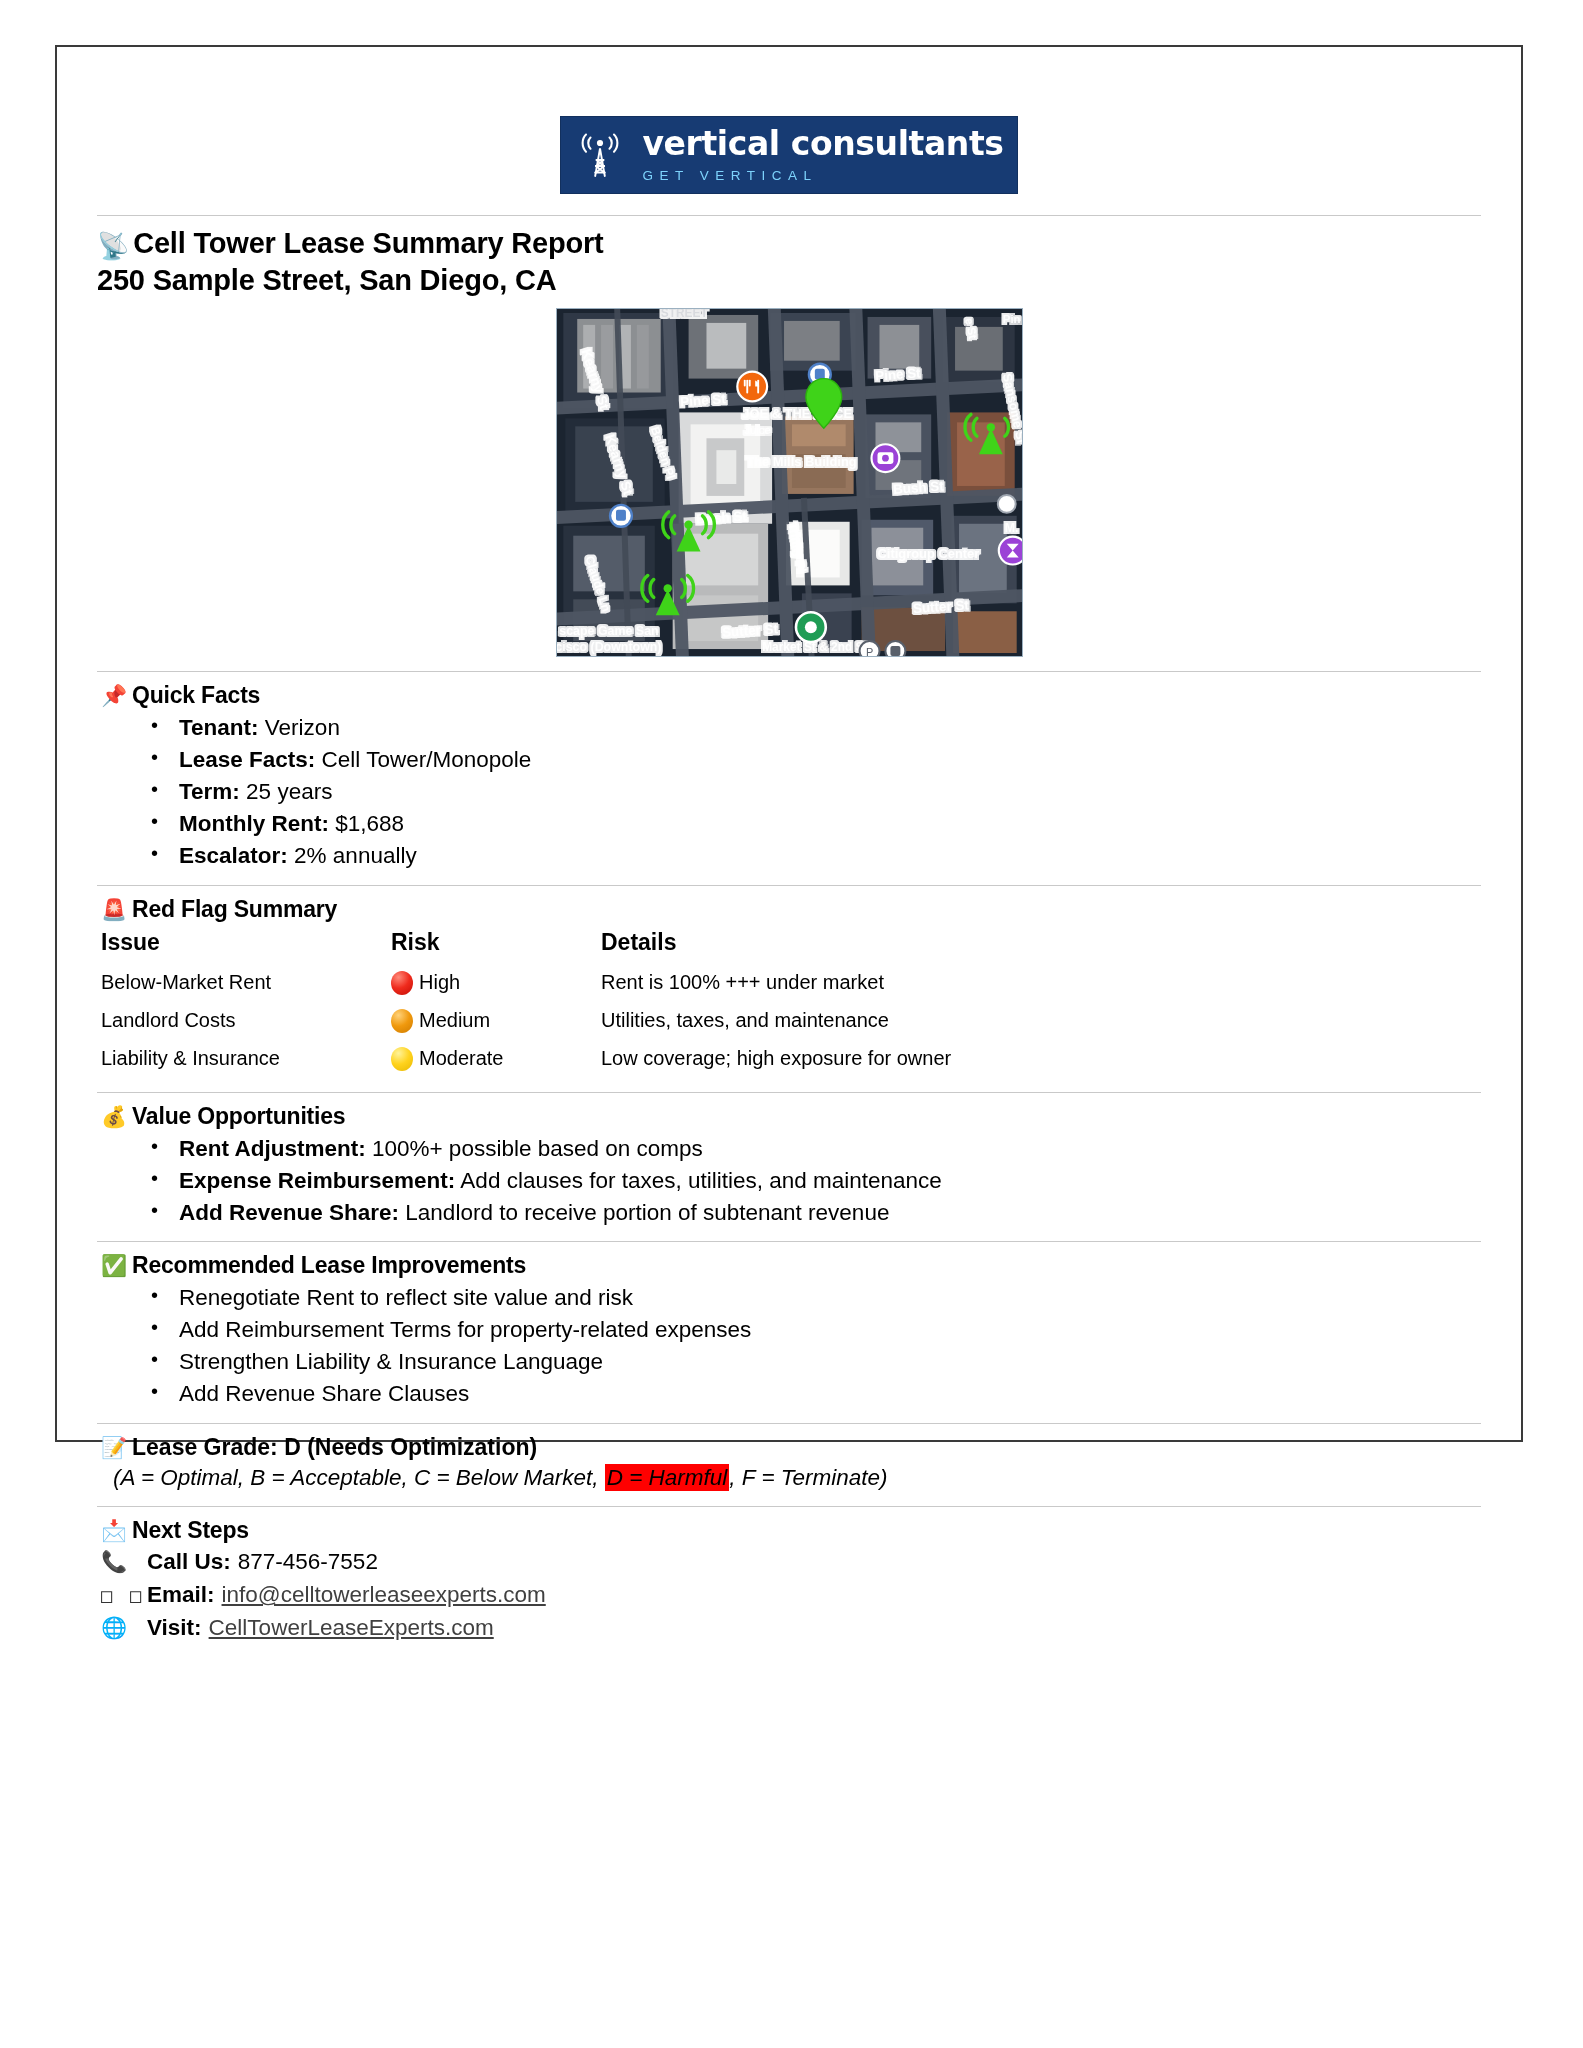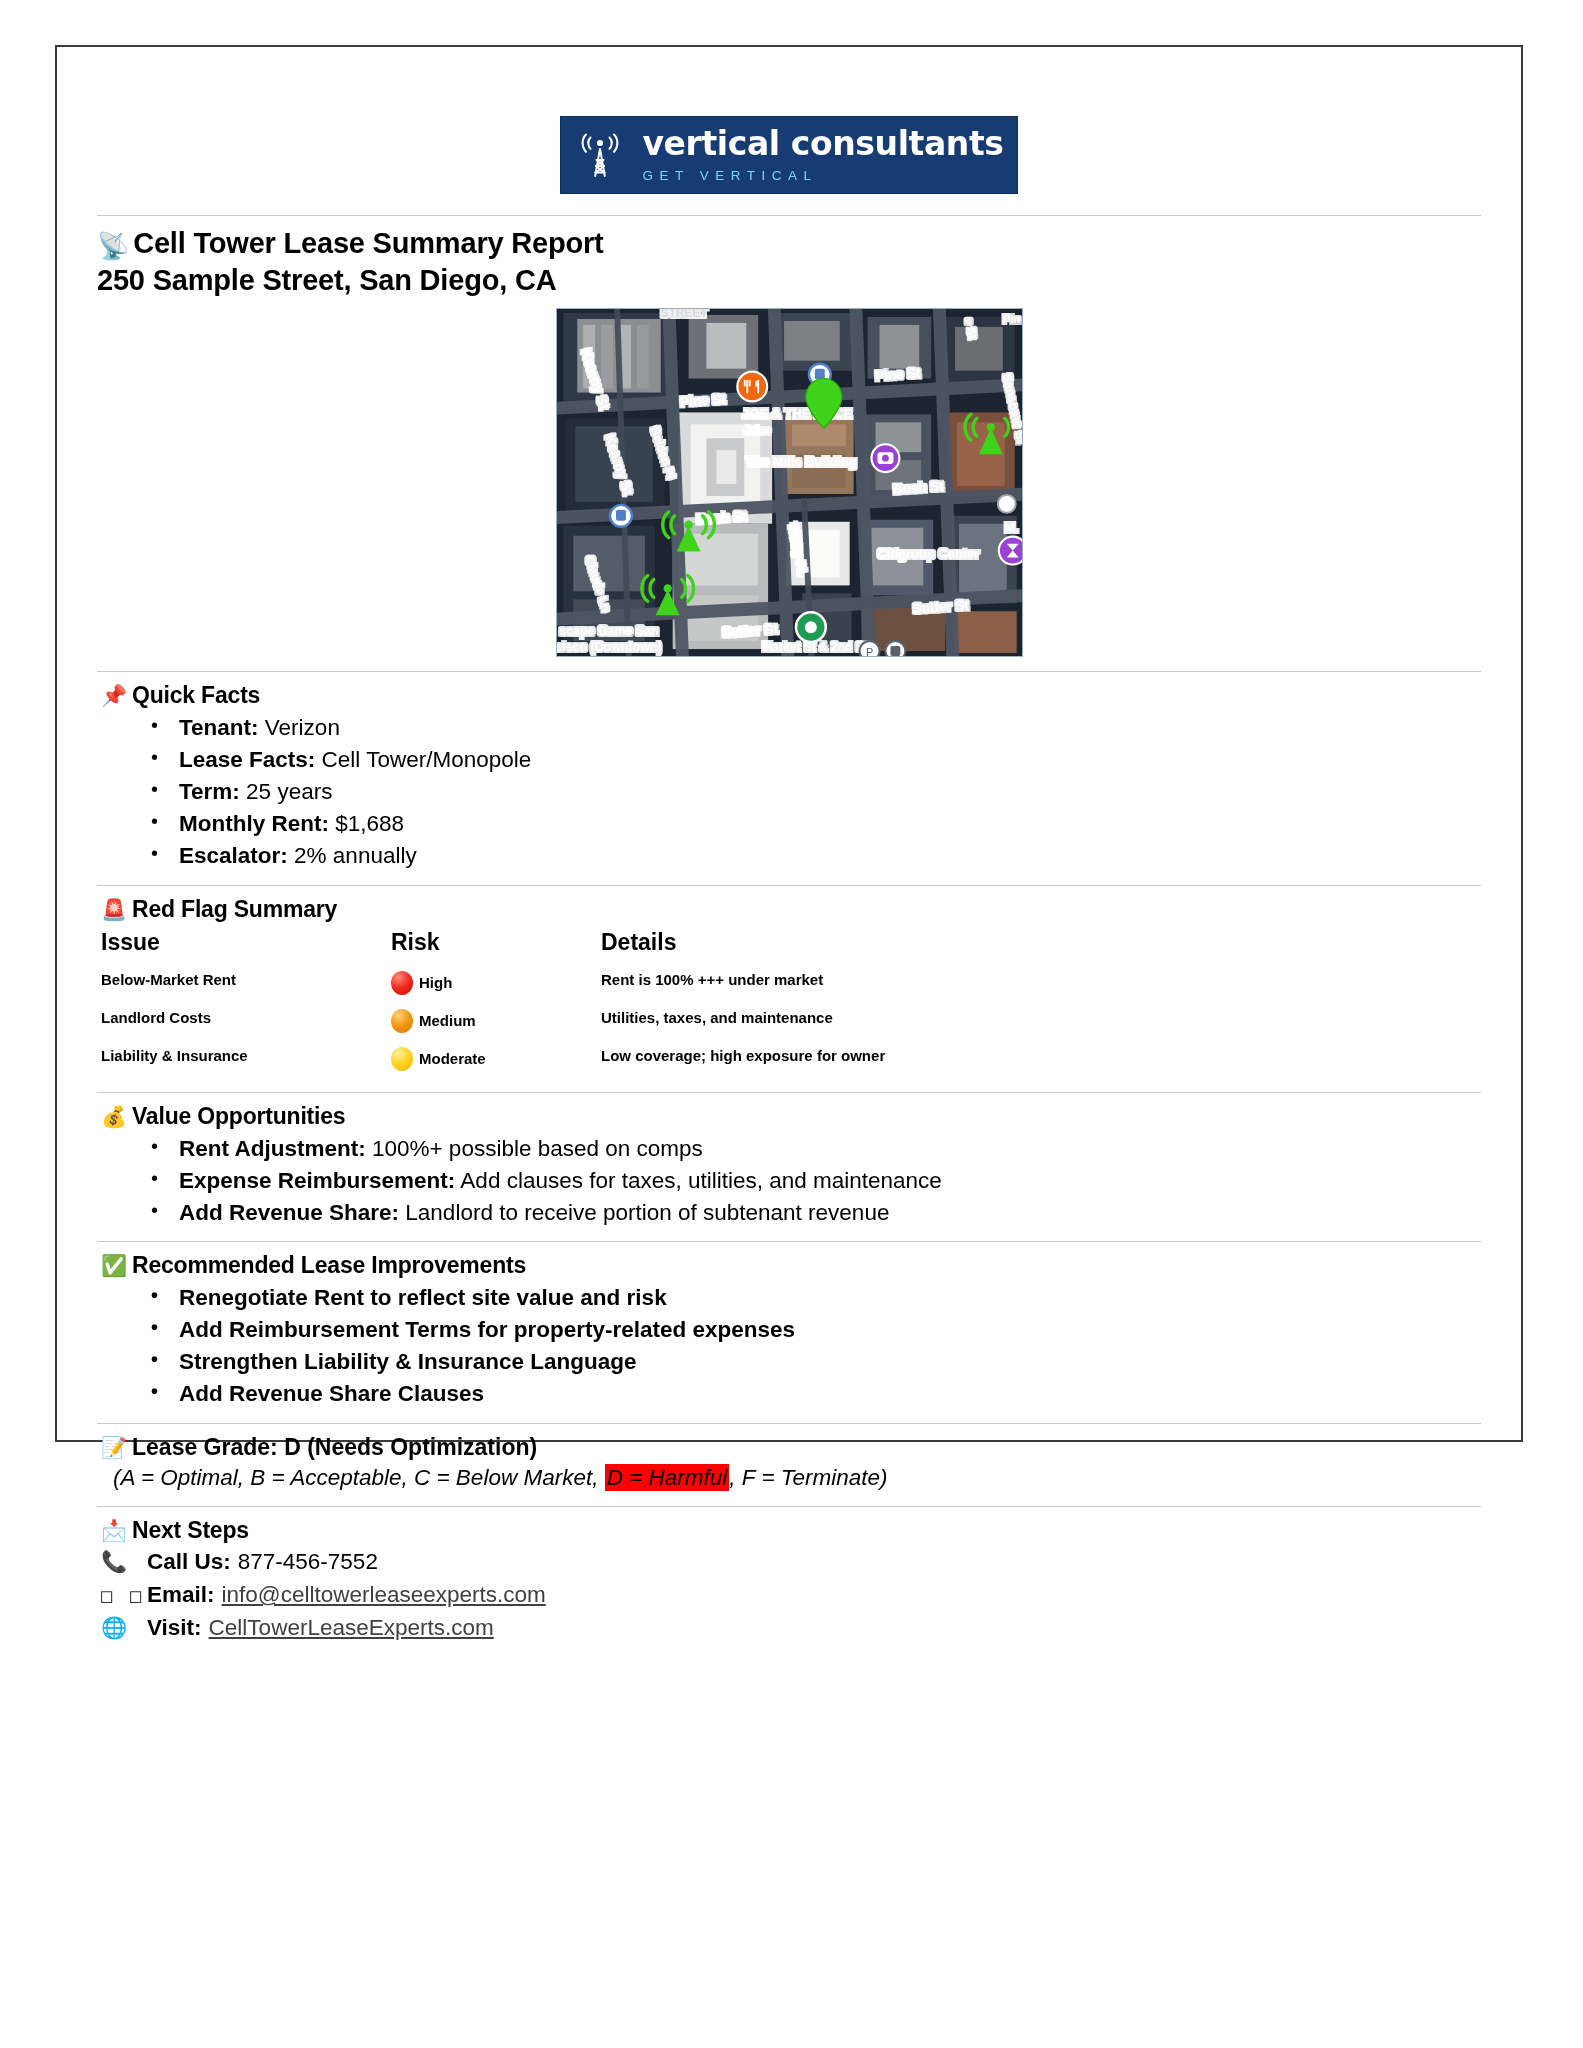--- a/index.html
+++ b/index.html
@@ -163,40 +163,40 @@
     position: relative;
   }
   ul.bul li::before {
     content: "\2022";
     position: absolute;
     left: -28px;
     top: -1px;
     font-size: 20px;
   }
   ul.bul li b { font-weight: bold; }
-  ul.bul.all-bold li { font-weight: bold; }
+  ul.bul.all-bold li { font-weight: normal; }
 
   
   .rf-table {
     margin-left: 4px;
     margin-top: 6px;
     border-collapse: collapse;
     width: 100%;
   }
   .rf-table th {
     text-align: left;
     font-size: 23px;
     font-weight: bold;
     padding: 0 0 8px 0;
   }
   .rf-table td {
-    font-size: 15px;
+    font-size: 20px;
     padding: 7px 0;
     vertical-align: top;
-    font-weight: bold;
+    font-weight: normal;
   }
   .col-issue { width: 290px; }
   .col-risk  { width: 210px; }
   .col-det   { width: auto; }
   .risk-cell {
     display: flex;
     align-items: center;
     gap: 6px;
     white-space: nowrap;
   }

